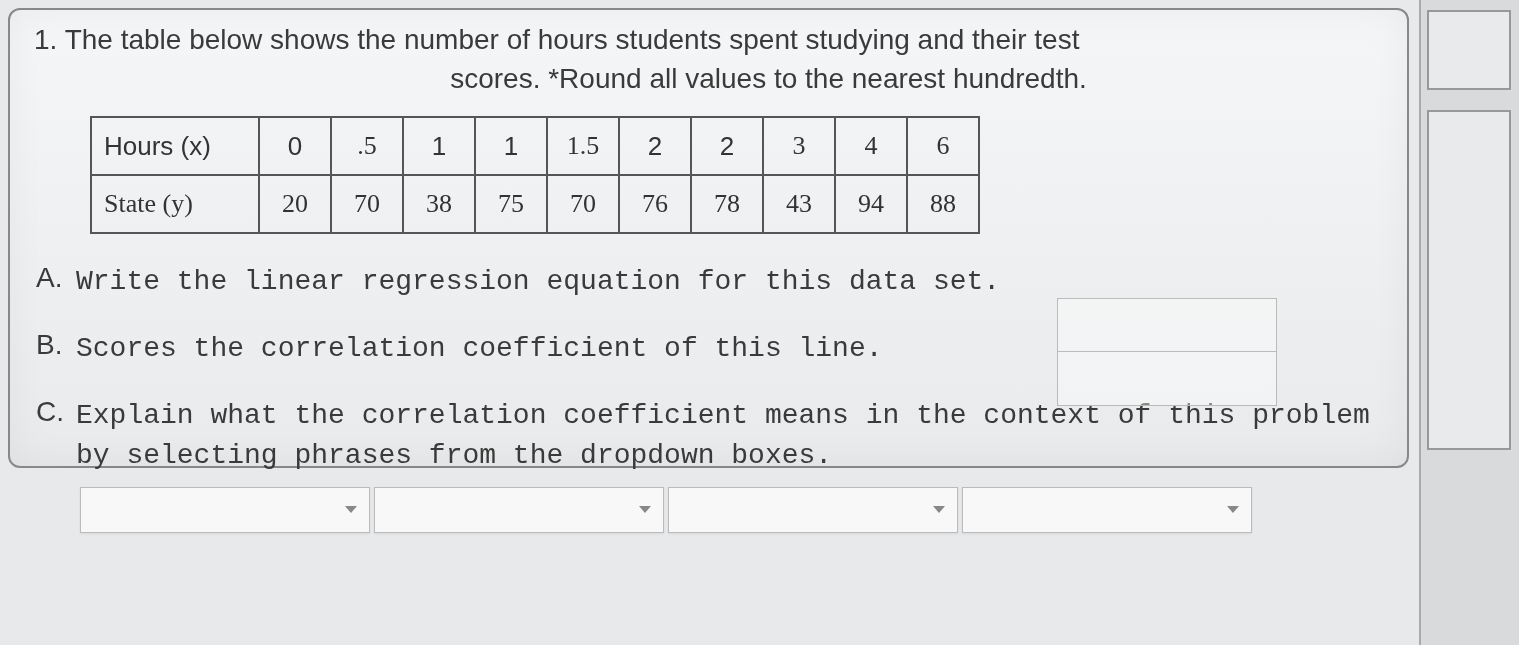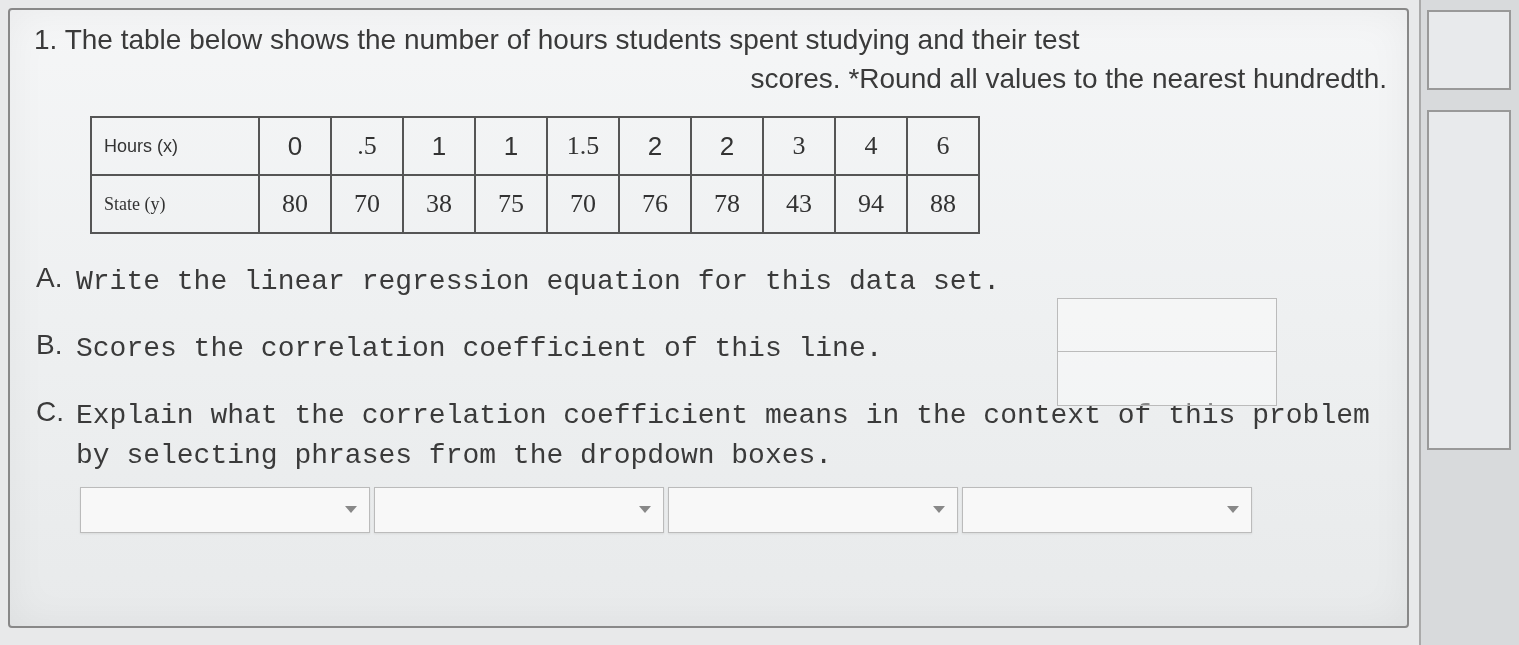--- a/index.html
+++ b/index.html
@@ -11,66 +11,66 @@
       font-family: "Comic Sans MS", "Century Gothic", sans-serif;
       background: #e8e9ea;
       width: 1519px;
       height: 645px;
       position: relative;
       overflow: hidden;
     }
     .page {
       background: linear-gradient(180deg, #f5f6f7 0%, #eef0f1 50%, #e8eaeb 100%);
       border: 2px solid #888;
-      border-radius: 4px;
+      border-radius: 12px;
       margin: 8px 110px 8px 8px;
       padding: 10px 20px 20px 20px;
-      height: 620px;
+      height: 460px;
       position: relative;
       box-shadow: inset 0 0 40px rgba(0,0,0,0.05);
     }
     .question-number {
       font-size: 28px;
       color: #3a3a3a;
       display: inline;
     }
     .question-text {
       font-size: 28px;
       color: #3a3a3a;
       line-height: 1.4;
       text-align: center;
       margin-bottom: 18px;
     }
     .q-line1 {
       text-align: left;
       padding-left: 4px;
     }
     .q-line2 {
-      text-align: right;
+      text-align: center;
       padding-left: 120px;
     }
     .table-wrap {
       padding-left: 60px;
       margin-bottom: 28px;
     }
     table {
       border-collapse: collapse;
       background: transparent;
     }
     td {
       border: 2px solid #555;
       text-align: center;
       font-size: 26px;
       color: #333;
       height: 58px;
       vertical-align: middle;
     }
     td.label-cell {
       width: 168px;
-      font-size: 18px;
+      font-size: 26px;
       padding: 0 12px;
       text-align: left;
     }
     td.val-cell {
       width: 72px;
     }
     .handwritten {
       font-family: "Segoe Script", "Comic Sans MS", cursive;
       font-weight: 500;
     }
@@ -173,21 +173,21 @@
         <td class="val-cell">1</td>
         <td class="val-cell handwritten">1.5</td>
         <td class="val-cell">2</td>
         <td class="val-cell">2</td>
         <td class="val-cell handwritten">3</td>
         <td class="val-cell handwritten">4</td>
         <td class="val-cell handwritten">6</td>
       </tr>
       <tr>
         <td class="label-cell handwritten">State (y)</td>
-        <td class="val-cell handwritten">80</td>
+        <td class="val-cell handwritten">20</td>
         <td class="val-cell handwritten">70</td>
         <td class="val-cell handwritten">38</td>
         <td class="val-cell handwritten">75</td>
         <td class="val-cell handwritten">70</td>
         <td class="val-cell handwritten">76</td>
         <td class="val-cell handwritten">78</td>
         <td class="val-cell handwritten">43</td>
         <td class="val-cell handwritten">94</td>
         <td class="val-cell handwritten">88</td>
       </tr>

